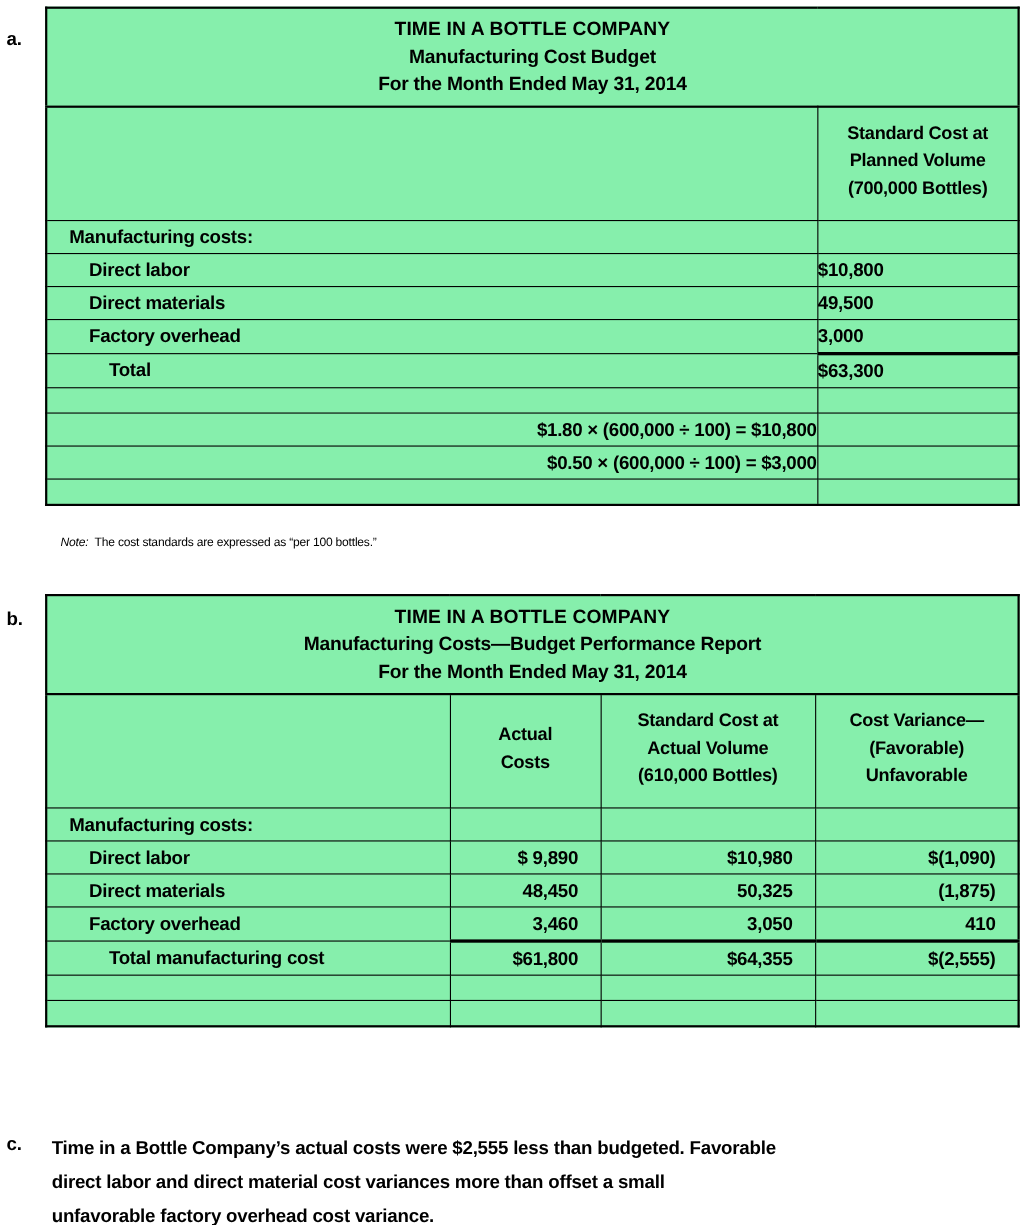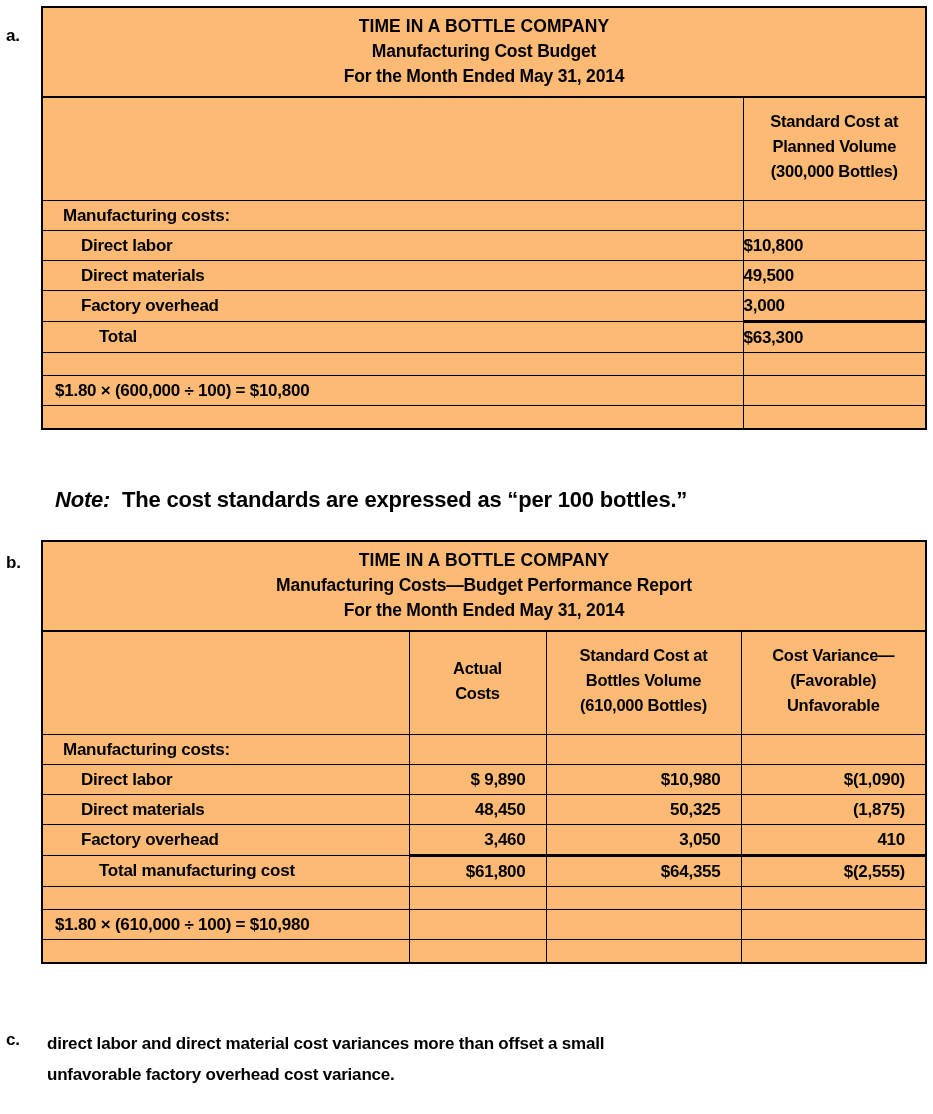--- a/index.html
+++ b/index.html
@@ -31,21 +31,21 @@
     font-size: 17px;
     line-height: 20px;
     letter-spacing: -0.2px;
   }
 
   
   .acct-table {
     position: absolute;
     border-collapse: collapse;
     border: 2px solid #000;
-    background: #fdba74;
+    background: #86efac;
     table-layout: fixed;
     font-weight: bold;
     font-size: 17px;
   }
   .acct-table td {
     border: 1px solid #000;
     padding: 0;
     vertical-align: middle;
     height: 29px;
     font-weight: bold;
@@ -86,27 +86,27 @@
   
   .lbl        { text-align: left; padding-left: 20px !important; }
   .lbl-ind1   { text-align: left; padding-left: 38px !important; }
   .lbl-ind2   { text-align: left; padding-left: 56px !important; }
   .num        { padding-right: 16px !important; }
   .num-b      { text-align: right; padding-right: 20px !important; }
   .blank      { }
   .spacer-row td { height: 22px; }
   .thick-top  { border-top: 3px solid #000 !important; }
 
-  .formula { text-align: left; padding-left: 12px !important; letter-spacing: -0.3px; margin-left: 24px; }
+  .formula { text-align: right; padding-left: 12px !important; letter-spacing: -0.3px; margin-left: 24px; }
 
   
   .note {
     position: absolute;
-    font-weight: bold;
-    font-size: 22px;
+    font-weight: normal;
+    font-size: 11px;
     letter-spacing: -0.2px;
     white-space: nowrap;
   }
   .note .note-word { font-style: italic; }
 
   
   .part-c-text {
     position: absolute;
     font-weight: bold;
     font-size: 17px;
@@ -132,21 +132,21 @@
           <span class="title-line t1">TIME IN A BOTTLE COMPANY</span>
           <span class="title-line">Manufacturing Cost Budget</span>
           <span class="title-line">For the Month Ended May 31, 2014</span>
         </td>
       </tr>
       <tr>
         <td class="colhead"></td>
         <td class="colhead">
           <span class="hl">Standard Cost at</span>
           <span class="hl">Planned Volume</span>
-          <span class="hl">(300,000 Bottles)</span>
+          <span class="hl">(700,000 Bottles)</span>
         </td>
       </tr>
       <tr>
         <td class="lbl">Manufacturing costs:</td>
         <td class="blank"></td>
       </tr>
       <tr>
         <td class="lbl-ind1">Direct labor</td>
         <td class="num">$10,800</td>
       </tr>
@@ -161,20 +161,24 @@
       <tr>
         <td class="lbl-ind2">Total</td>
         <td class="num thick-top">$63,300</td>
       </tr>
       <tr class="spacer-row">
         <td></td>
         <td></td>
       </tr>
       <tr>
         <td class="formula">$1.80 × (600,000 ÷ 100) = $10,800</td>
+        <td></td>
+      </tr>
+      <tr>
+        <td class="formula">$0.50 × (600,000 ÷ 100) = $3,000</td>
         <td></td>
       </tr>
       <tr class="spacer-row">
         <td></td>
         <td></td>
       </tr>
     </tbody>
   </table>
 
   <div class="note" style="left:55px; top:487px;">
@@ -200,21 +204,21 @@
       </tr>
       <tr>
         <td class="colhead"></td>
         <td class="colhead">
           <span class="hl"></span>
           <span class="hl">Actual</span>
           <span class="hl">Costs</span>
         </td>
         <td class="colhead">
           <span class="hl">Standard Cost at</span>
-          <span class="hl">Bottles Volume</span>
+          <span class="hl">Actual Volume</span>
           <span class="hl">(610,000 Bottles)</span>
         </td>
         <td class="colhead">
           <span class="hl">Cost Variance—</span>
           <span class="hl">(Favorable)</span>
           <span class="hl">Unfavorable</span>
         </td>
       </tr>
       <tr>
         <td class="lbl">Manufacturing costs:</td>
@@ -245,35 +249,30 @@
         <td class="num-b thick-top">$61,800</td>
         <td class="num-b thick-top">$64,355</td>
         <td class="num-b thick-top">$(2,555)</td>
       </tr>
       <tr class="spacer-row">
         <td></td>
         <td></td>
         <td></td>
         <td></td>
       </tr>
-      <tr>
-        <td class="formula">$1.80 × (610,000 ÷ 100) = $10,980</td>
-        <td></td>
-        <td></td>
-        <td></td>
-      </tr>
       <tr class="spacer-row">
         <td></td>
         <td></td>
         <td></td>
         <td></td>
       </tr>
     </tbody>
   </table>
 
   <div class="part-label" style="left:6px; top:1030px;">c.</div>
 
   <div class="part-c-text" style="left:47px; top:1028px; width:875px;">
+    <div>Time in a Bottle Company’s actual costs were $2,555 less than budgeted. Favorable</div>
     <div>direct labor and direct material cost variances more than offset a small</div>
     <div>unfavorable factory overhead cost variance.</div>
   </div>
 
 </div>
 
 </body></html>

